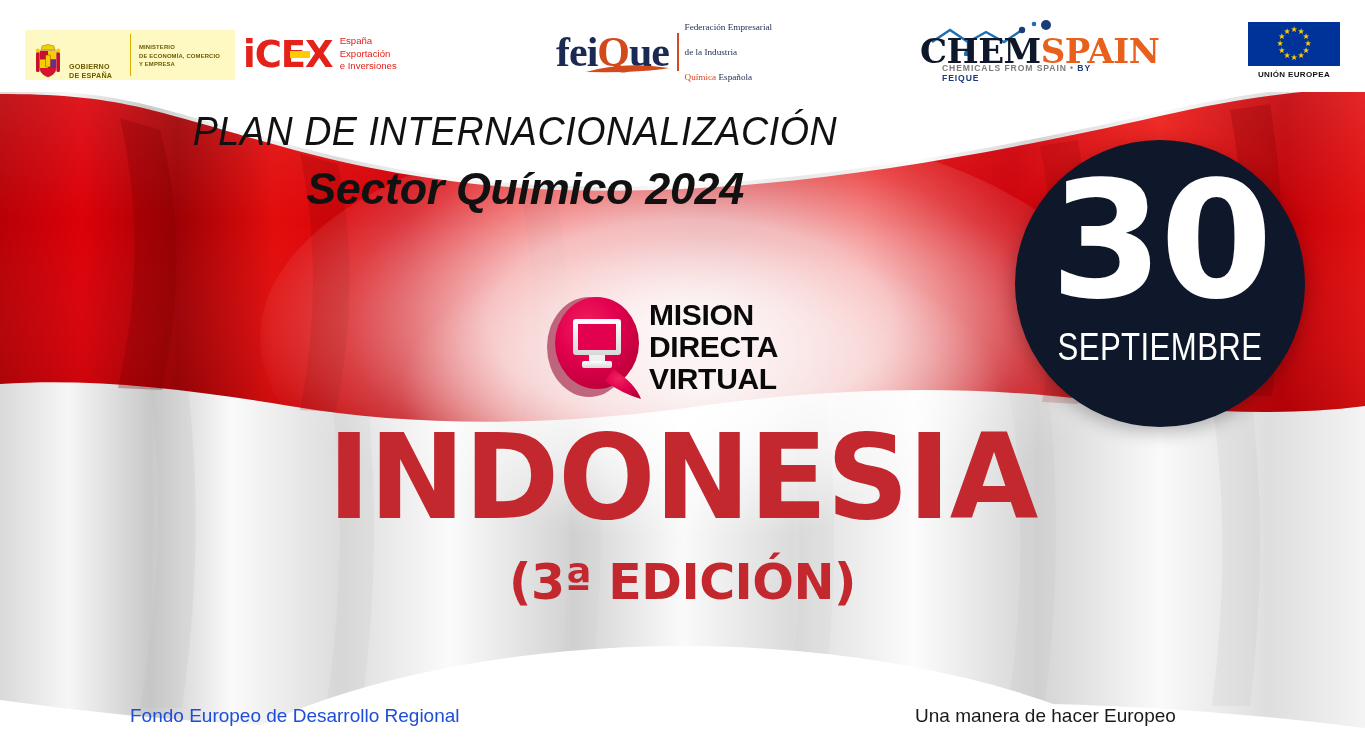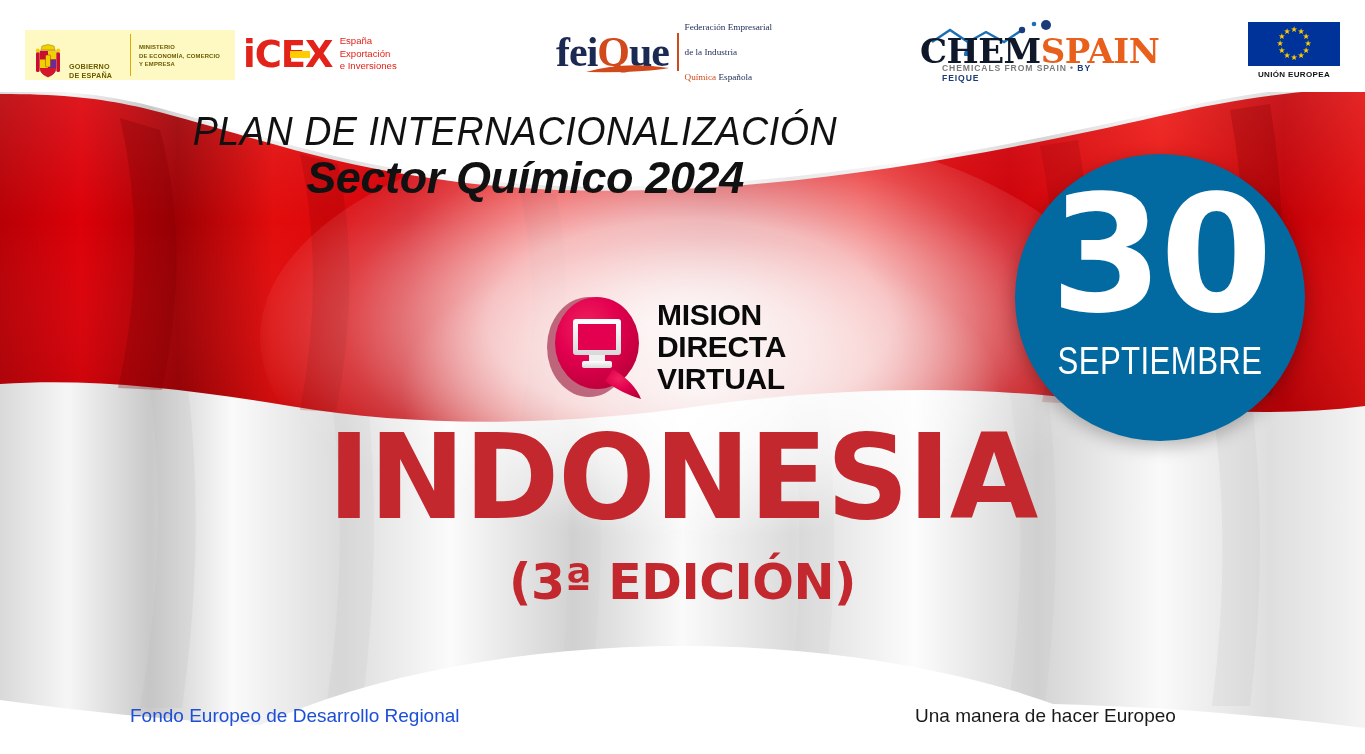--- a/index.html
+++ b/index.html
@@ -62,38 +62,38 @@
   .flagwrap { position:absolute; left:0; top:88px; width:1365px; height:666px;
               overflow:hidden; z-index:5; }
   .flagsvg { position:absolute; left:0; top:0; }
 
   
   .headline { position:absolute; left:0; top:110px; width:1030px; text-align:center; z-index:30;font-style:italic; }
   .h-line1 { font-size:40px; font-weight:300; color:#111; letter-spacing:.6px;
              font-family:"Liberation Sans", sans-serif; transform:scaleX(.94);
              line-height:1.05; }
   .h-line2 { font-size:45px; font-weight:bold; color:#111; letter-spacing:-.4px;
-             margin-top:2px; line-height:1.08;padding-left:20px; }
-
-  
-  .badge { position:absolute; left:1015px; top:154px; width:290px; height:287px;
-           border-radius:50%; background:#0369a1; z-index:32;
+             margin-top:13px; line-height:1.08;padding-left:20px; }
+
+  
+  .badge { position:absolute; left:1015px; top:140px; width:290px; height:287px;
+           border-radius:50%; background:#0f172a; z-index:32;
            box-shadow:0 5px 18px rgba(0,0,0,.28); }
   .badge-num { position:absolute; left:0; top:20px; width:290px; text-align:center;
                font-size:162px; font-weight:bold; color:#fff; line-height:1;
                letter-spacing:-3px; font-family:"DejaVu Sans", sans-serif; }
   .badge-month { position:absolute; left:0; top:186px; width:290px; text-align:center;
                  font-size:38px; font-weight:300; color:#fff; letter-spacing:.5px;
                  transform:scaleX(.82); font-family:"Liberation Sans", sans-serif; }
 
   
   .mission { position:absolute; left:545px; top:288px; width:290px; height:118px; z-index:30;
              display:flex; align-items:center; }
   .bubble { position:relative; width:104px; height:112px; flex:0 0 auto; }
-  .mission-txt { margin-left:8px; font-size:30px; font-weight:bold; color:#0a0a0a;
+  .mission-txt { margin-left:0; font-size:30px; font-weight:bold; color:#0a0a0a;
                  line-height:1.06; letter-spacing:-.3px; }
 
   
   .country { position:absolute; left:0; top:418px; width:1365px; text-align:center; z-index:30; }
   .c-name { font-size:118px; font-weight:bold; color:#C2282E; line-height:1;
             letter-spacing:-1px; transform:scaleX(.97);
             font-family:"DejaVu Sans", sans-serif; }
   .c-sub { margin-top:18px; font-size:49px; font-weight:bold; color:#C2282E;
            letter-spacing:-.5px; font-family:"DejaVu Sans", sans-serif; }
 

